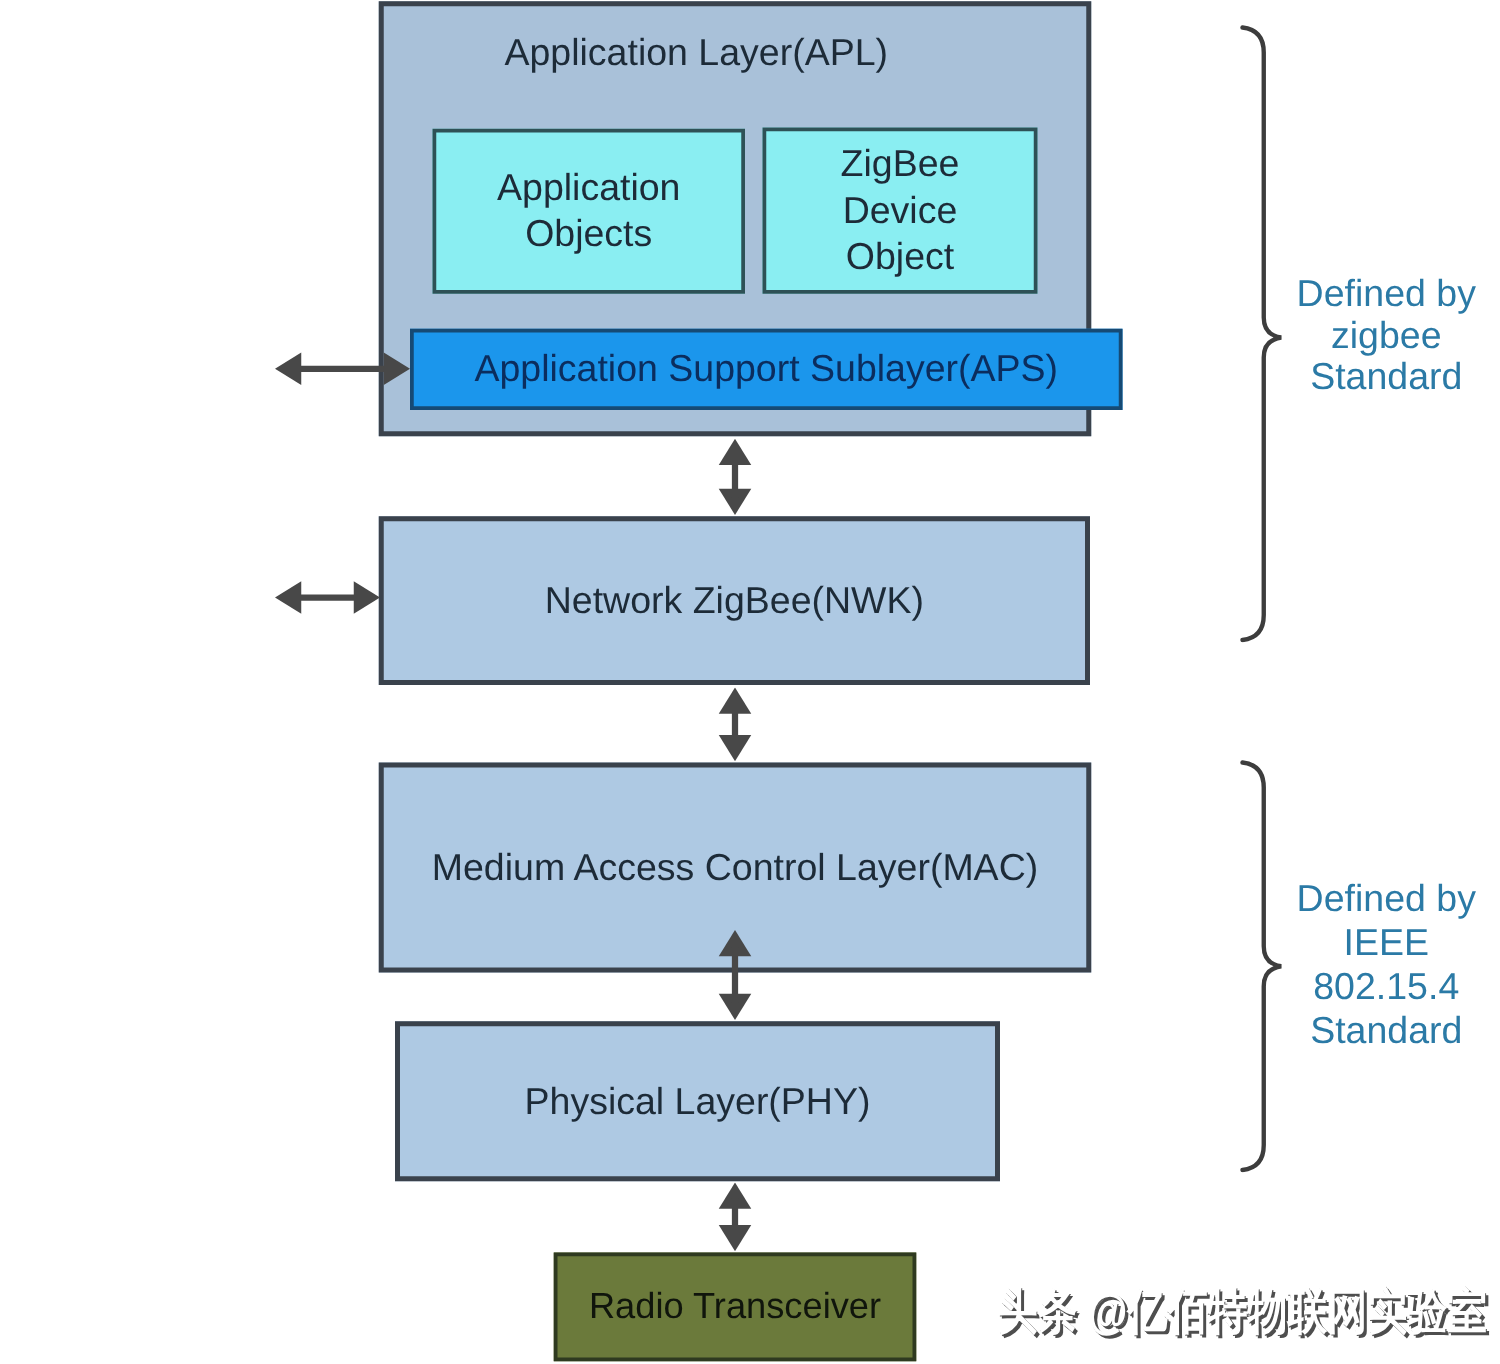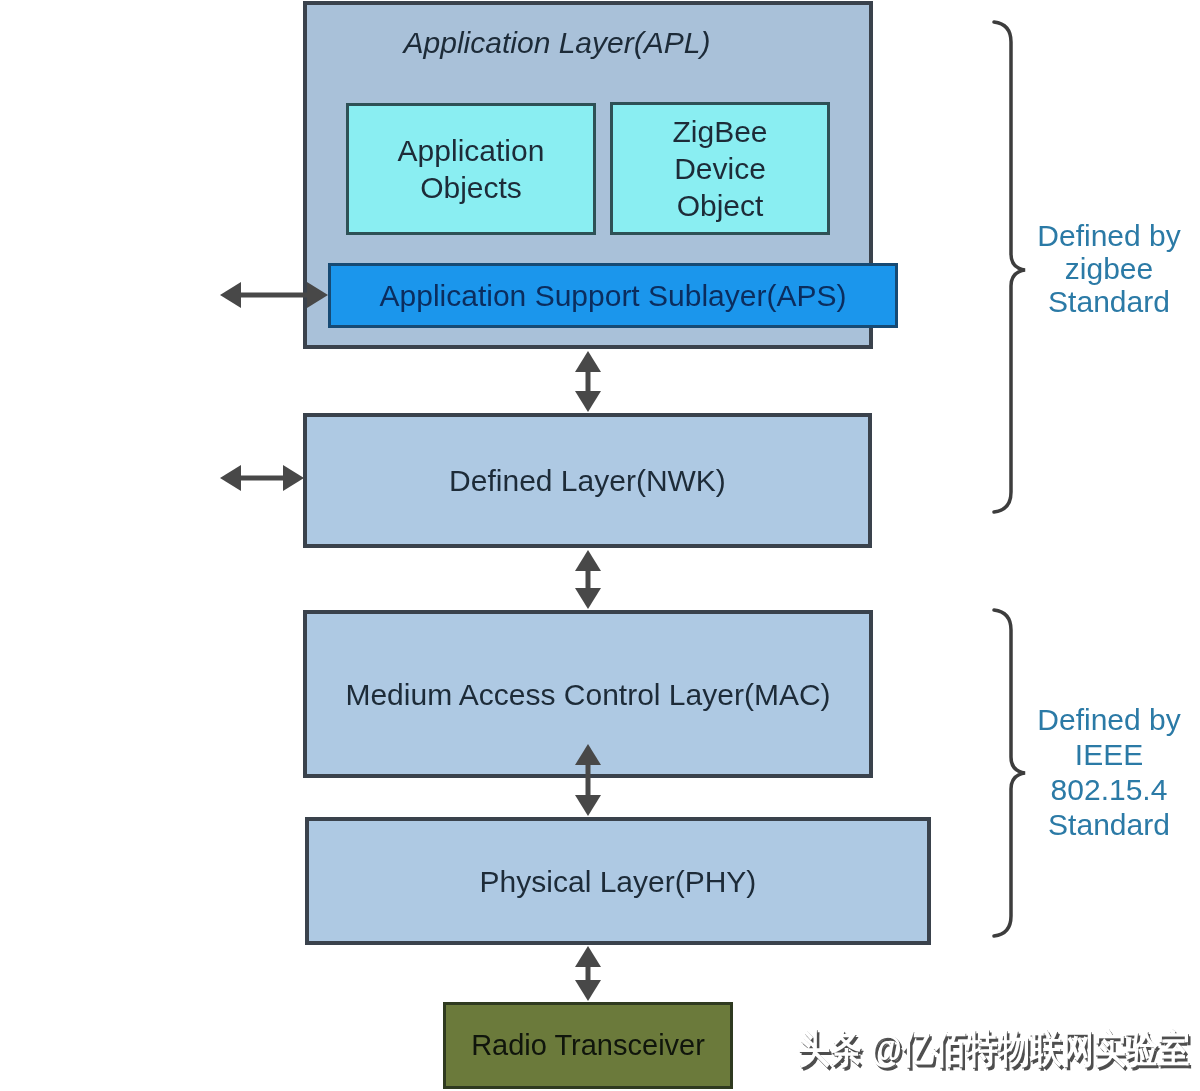--- a/index.html
+++ b/index.html
@@ -35,21 +35,20 @@
     left: 303px; top: 1px; width: 570px; height: 348px;
     background: #a9c1d9;
     border: 4px solid #3a424c;
   }
   .apl-title {
     position: absolute;
     left: 303px; top: 26px; width: 508px;
     text-align: center;
     color: #1d2b38;
     font-size: 30px;
-    font-style: italic;
   }
   
   .cyan {
     background: #8aeef2;
     border: 3px solid #2e5156;
   }
   .objects { left: 346px; top: 103px; width: 250px; height: 132px; }
   .zdo     { left: 610px; top: 102px; width: 220px; height: 133px; }
   
   .aps {
@@ -71,21 +70,21 @@
     border: 3px solid #2f3a20;
   }
   .radio .label { color: #10150c; font-size: 29px; }
   
   .layer {
     background: #aec9e3;
     border: 4px solid #3a424c;
   }
   .nwk { left: 303px; top: 413px; width: 569px; height: 135px; }
   .mac { left: 303px; top: 610px; width: 570px; height: 168px; }
-  .phy { left: 305px; top: 817px; width: 626px; height: 128px; justify-content: center; }
+  .phy { left: 316px; top: 817px; width: 484px; height: 128px; justify-content: center; }
   
   .arrow, .brace { position: absolute; }
   
   .note {
     position: absolute;
     width: 182px;
     text-align: center;
     color: #2b7aa6;
     font-size: 30px;
     white-space: pre-line;
@@ -123,21 +122,21 @@
 Device
 Object</div>
   </div>
 
   <div class="box aps">
     <div class="label">Application Support Sublayer(APS)</div>
   </div>
 
 
   <div class="box layer nwk">
-    <div class="label">Defined Layer(NWK)</div>
+    <div class="label">Network ZigBee(NWK)</div>
   </div>
   <div class="box layer mac">
     <div class="label">Medium Access Control Layer(MAC)</div>
   </div>
   <div class="box layer phy">
     <div class="label">Physical Layer(PHY)</div>
   </div>
 
   <div class="box radio">
     <div class="label">Radio Transceiver</div>

